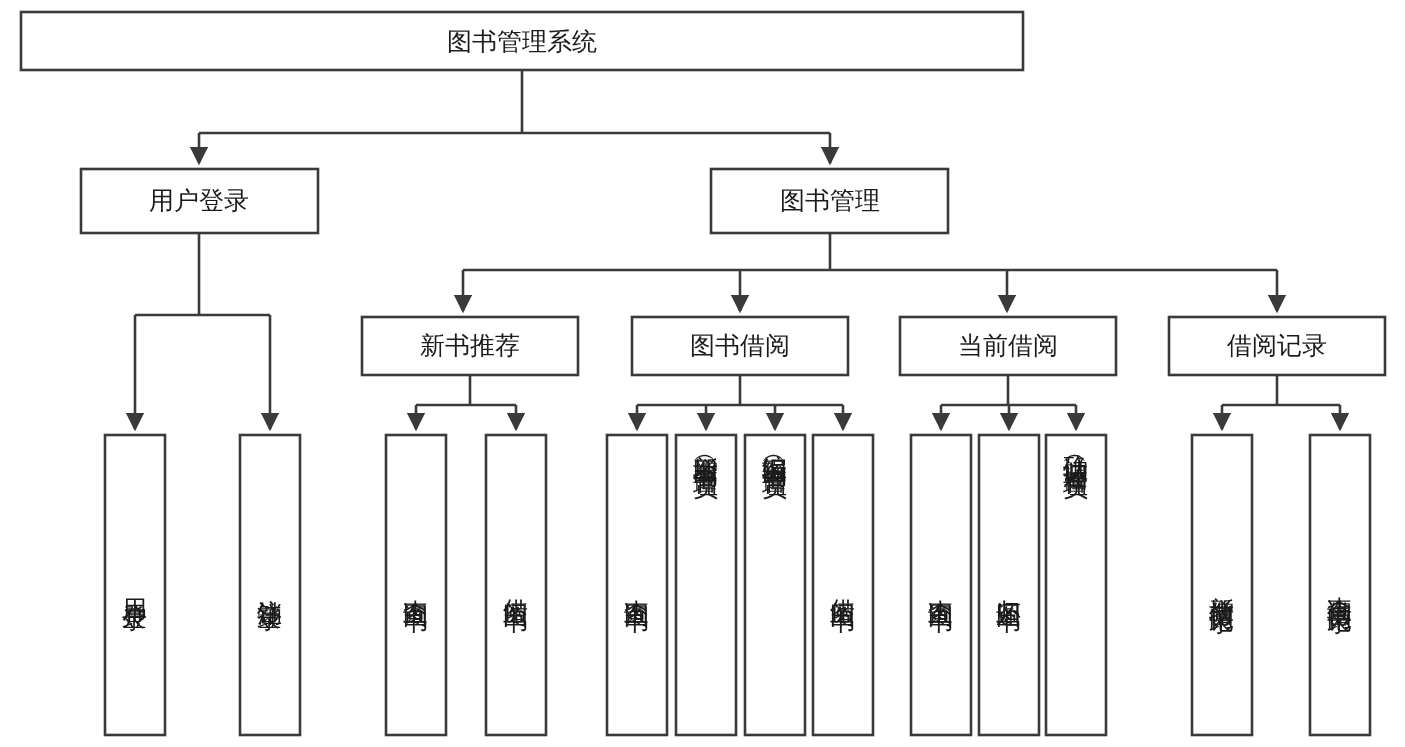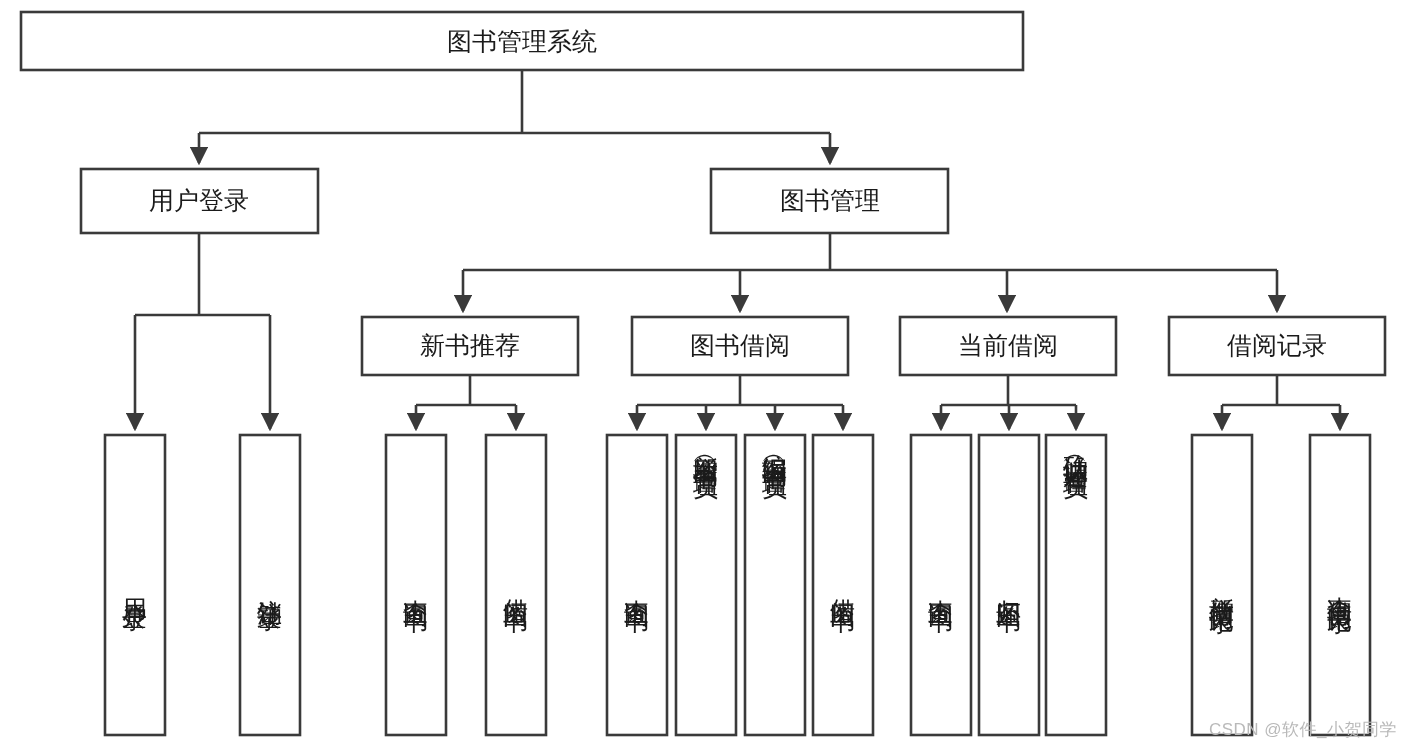--- a/index.html
+++ b/index.html
@@ -231,14 +231,13 @@
     <span class="vlabel">确认归还（管理员）</span>
   </div>
 
   <div class="vlabel-wrap" style="left:1192px; top:435px; width:60px; height:300px;">
     <span class="vlabel">新增借阅记录</span>
   </div>
   <div class="vlabel-wrap" style="left:1310px; top:435px; width:60px; height:300px;">
     <span class="vlabel">查询借阅记录</span>
   </div>
 
-  <div class="watermark">CSDN @软件_小贺同学</div>
 </div>
 
 </body></html>

